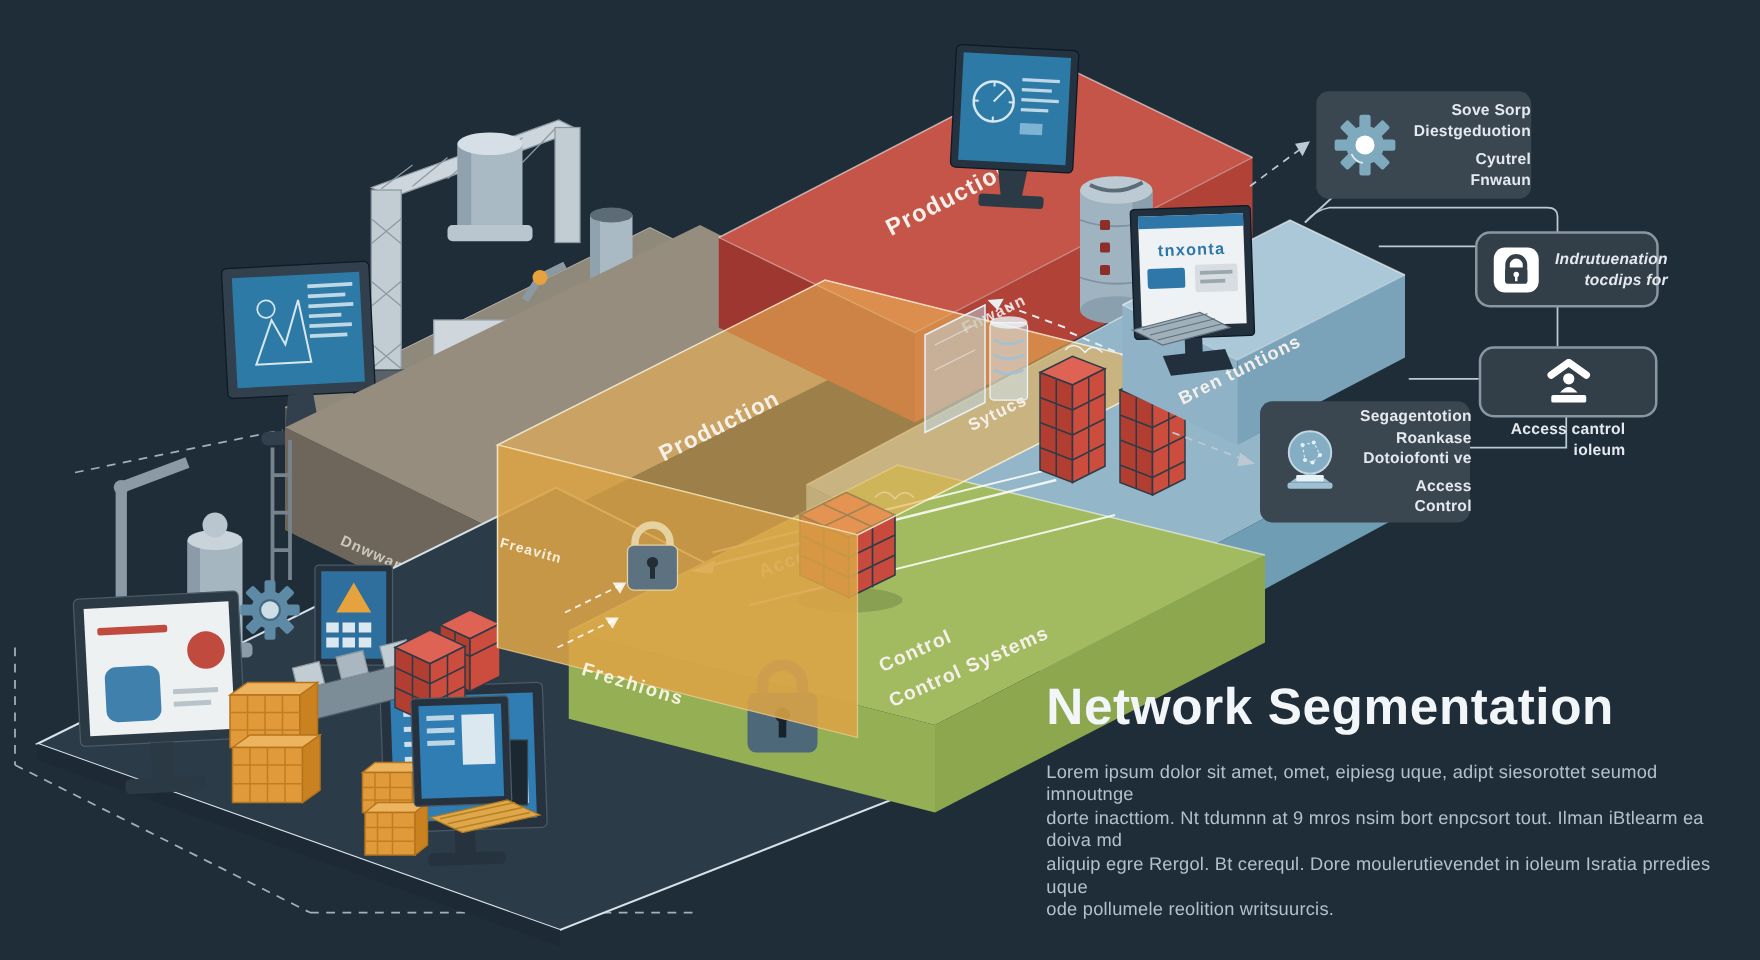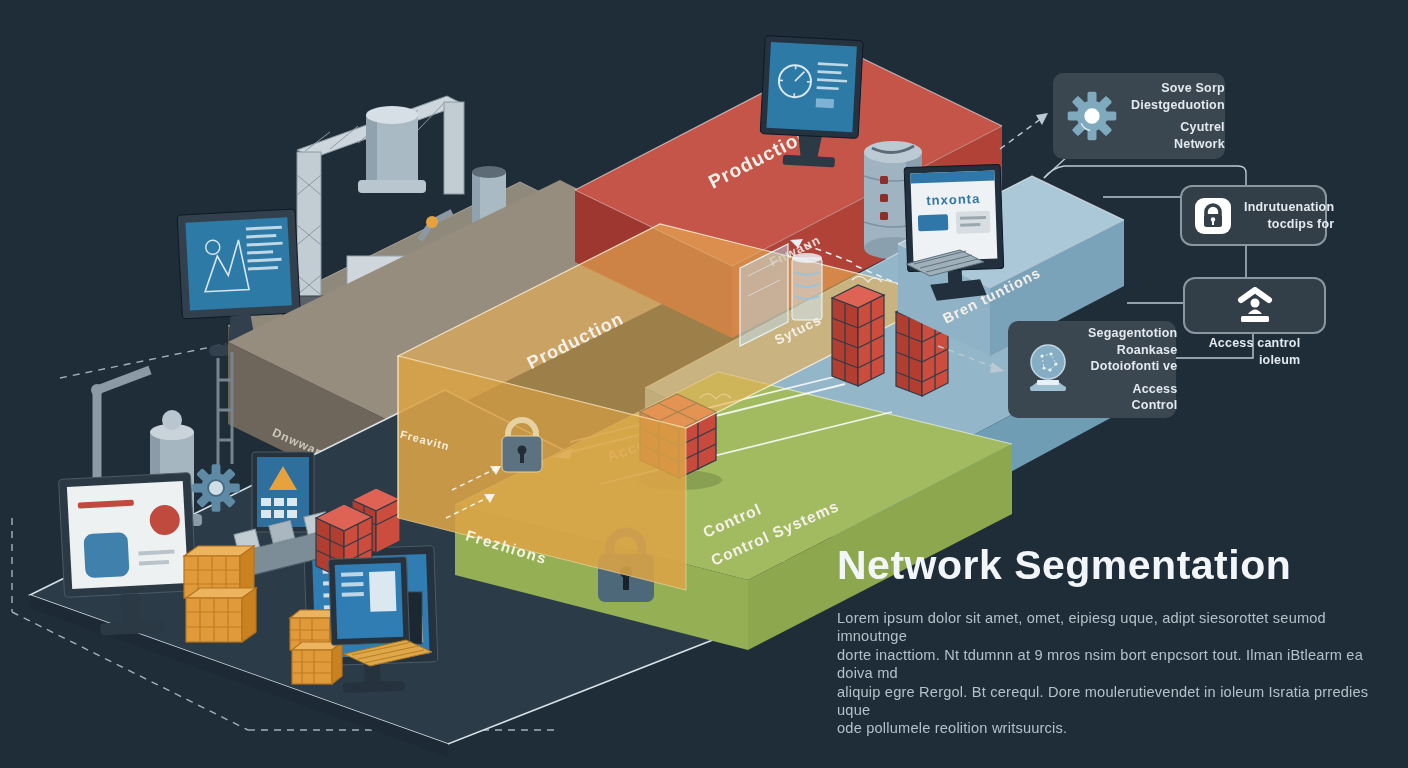--- a/index.html
+++ b/index.html
@@ -446,25 +446,25 @@
 
 <div class="callout co-plain" style="left:1053px;top:73px;width:172px;height:86px;">
   <svg class="co-icon" width="54" height="54" viewBox="-30 -30 60 60">
     <use href="#gearShape" fill="#7fa9bd"></use>
     <circle r="8.5" fill="#ffffff"></circle>
     <path d="M-12,8 a14,14 0 0 0 10,8" stroke="#ffffff" stroke-width="1.6" fill="none" opacity=".8"></path>
   </svg>
   <div class="co-text">
     <div>Sove Sorp</div>
     <div>Diestgeduotion</div>
-    <div class="co-sub">Cyutrel Network</div>
+    <div class="co-sub">Cyutrel Fnwaun</div>
   </div>
 </div>
 
-<div class="callout co-bordered" style="left:1180px;top:185px;width:147px;height:61px;">
+<div class="callout co-bordered" style="left:1180px;top:185px;width:147px;height:61px;font-style:italic;">
   <svg class="co-icon" width="38" height="38" viewBox="0 0 38 38">
     <rect x="1" y="1" width="36" height="36" rx="9" fill="#ffffff"></rect>
     <path d="M12,18 v-3 a7,7 0 0 1 14,0 v3" stroke="#333f49" stroke-width="3.6" fill="none"></path>
     <rect x="10" y="17" width="18" height="13" rx="2.5" fill="#333f49"></rect>
     <circle cx="19" cy="22.5" r="2.2" fill="#ffffff"></circle>
     <rect x="18" y="23" width="2" height="5" fill="#ffffff"></rect>
   </svg>
   <div class="co-text">
     <div>Indrutuenation</div>
     <div>tocdips for</div>

